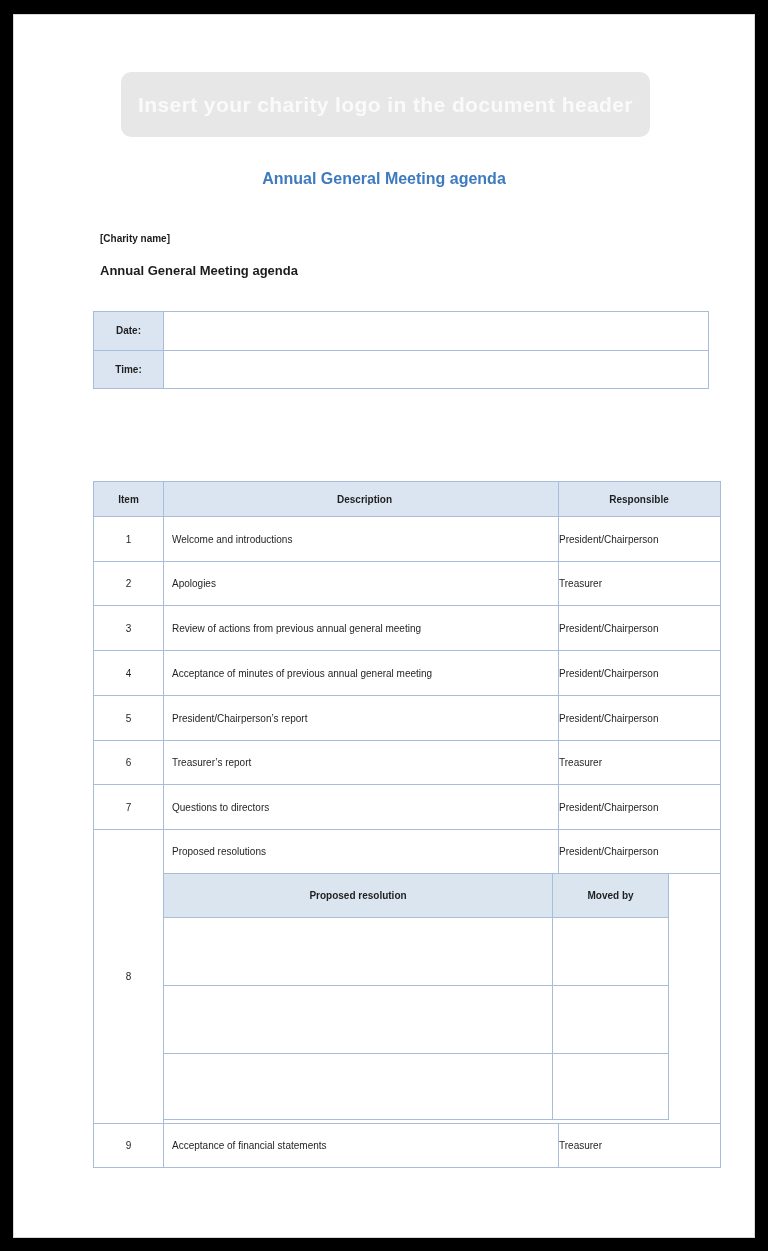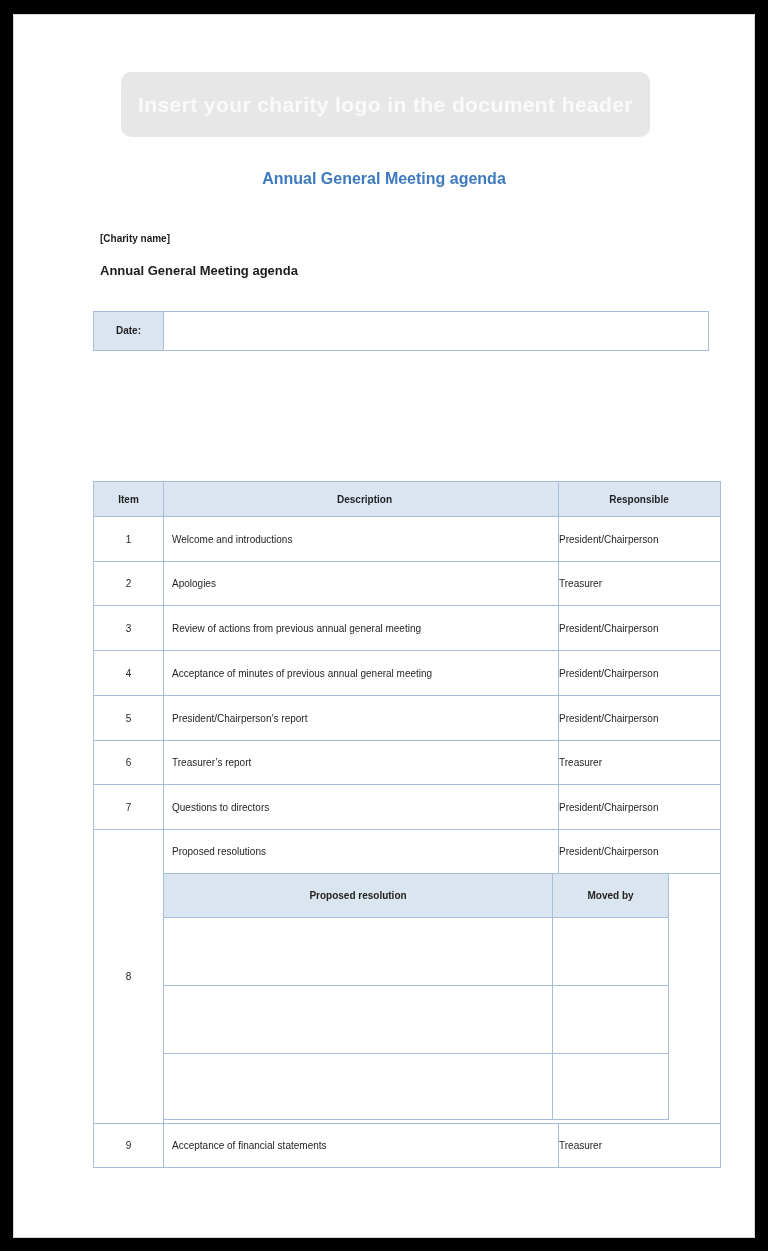--- a/index.html
+++ b/index.html
@@ -130,20 +130,24 @@
 
     <div class="charity-name">[Charity name]</div>
     <div class="doc-subtitle">Annual General Meeting agenda</div>
 
     <table class="info-table">
       <tbody>
           <tr>
         <td class="info-label">Date:</td>
         <td class="info-value"></td>
       </tr>
+      <tr>
+        <td class="info-label">Time:</td>
+        <td class="info-value"></td>
+      </tr>
     </tbody>
       </table>
 
     <table class="agenda-table">
       <tbody>
           <tr>
         <th class="c-item">Item</th>
         <th class="c-desc">Description</th>
         <th class="c-resp">Responsible</th>
       </tr>

